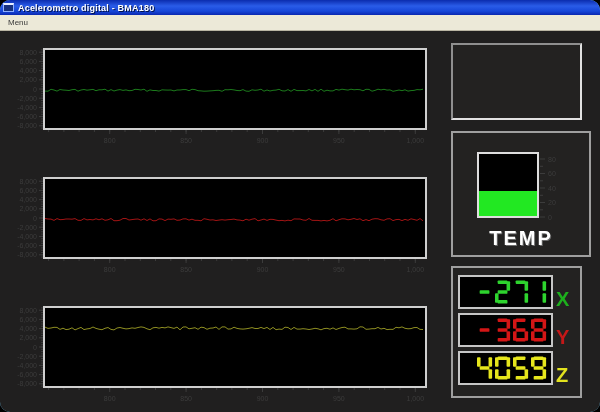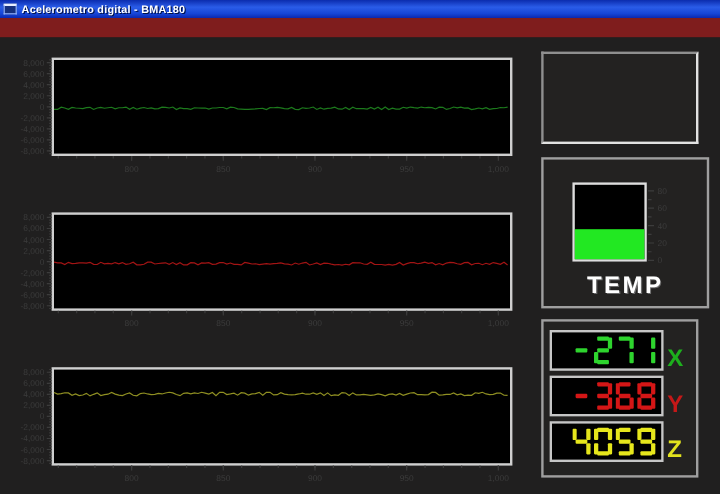--- a/index.html
+++ b/index.html
@@ -1,17 +1,17 @@
 <!DOCTYPE html>
 <html><head>
 <meta charset="utf-8">
 <style>
   html,body{margin:0;padding:0;background:#000;}
   .window{position:relative;width:600px;height:412px;overflow:hidden;
-          font-family:"Liberation Sans",sans-serif;background:#7f1d1d;}
+          font-family:"Liberation Sans",sans-serif;background:#7dd3fc;border-radius:10px;}
   
   .titlebar{position:absolute;left:0;top:0;width:600px;height:15px;
     background:linear-gradient(180deg,#0b2cae 0%,#2a5ce8 40%,#1646d8 75%,#0a28b0 100%);
     display:flex;align-items:center;padding-left:3px;box-sizing:border-box;}
   .win-icon{width:11px;height:9px;background:#16307e;border:1px solid #8fb0ff;
     border-top:2px solid #e8eeff;margin-right:4px;box-sizing:border-box;}
   .title{color:#ffffff;font-size:9px;font-weight:bold;letter-spacing:.2px;
     text-shadow:1px 1px 0 #00124a;white-space:nowrap;}
   
   .menubar{position:absolute;left:0;top:15px;width:600px;height:16px;background:#ece9d8;
@@ -45,20 +45,23 @@
 </head>
 <body>
 
 <div class="window">
 
   <div class="titlebar">
     <span class="win-icon"></span>
     <span class="title">Acelerometro digital - BMA180</span>
   </div>
 
+  <div class="menubar">
+    <span class="menu-item">Menu</span>
+  </div>
 
   <div class="client">
 
     <div class="chart" style="top:14px"><svg width="424" height="106" xmlns="http://www.w3.org/2000/svg">
           <rect x="36" y="4" width="382" height="80" fill="#000000" stroke="#cfcfcf" stroke-width="2"></rect>
           <line x1="33" y1="83.1" x2="35" y2="83.1" stroke="#3c3c3c" stroke-width="1"></line>
           <line x1="33" y1="80.8" x2="35" y2="80.8" stroke="#3c3c3c" stroke-width="1"></line>
           <line x1="33" y1="78.5" x2="35" y2="78.5" stroke="#3c3c3c" stroke-width="1"></line>
           <line x1="33" y1="76.2" x2="35" y2="76.2" stroke="#3c3c3c" stroke-width="1"></line>
           <line x1="33" y1="73.9" x2="35" y2="73.9" stroke="#3c3c3c" stroke-width="1"></line>

